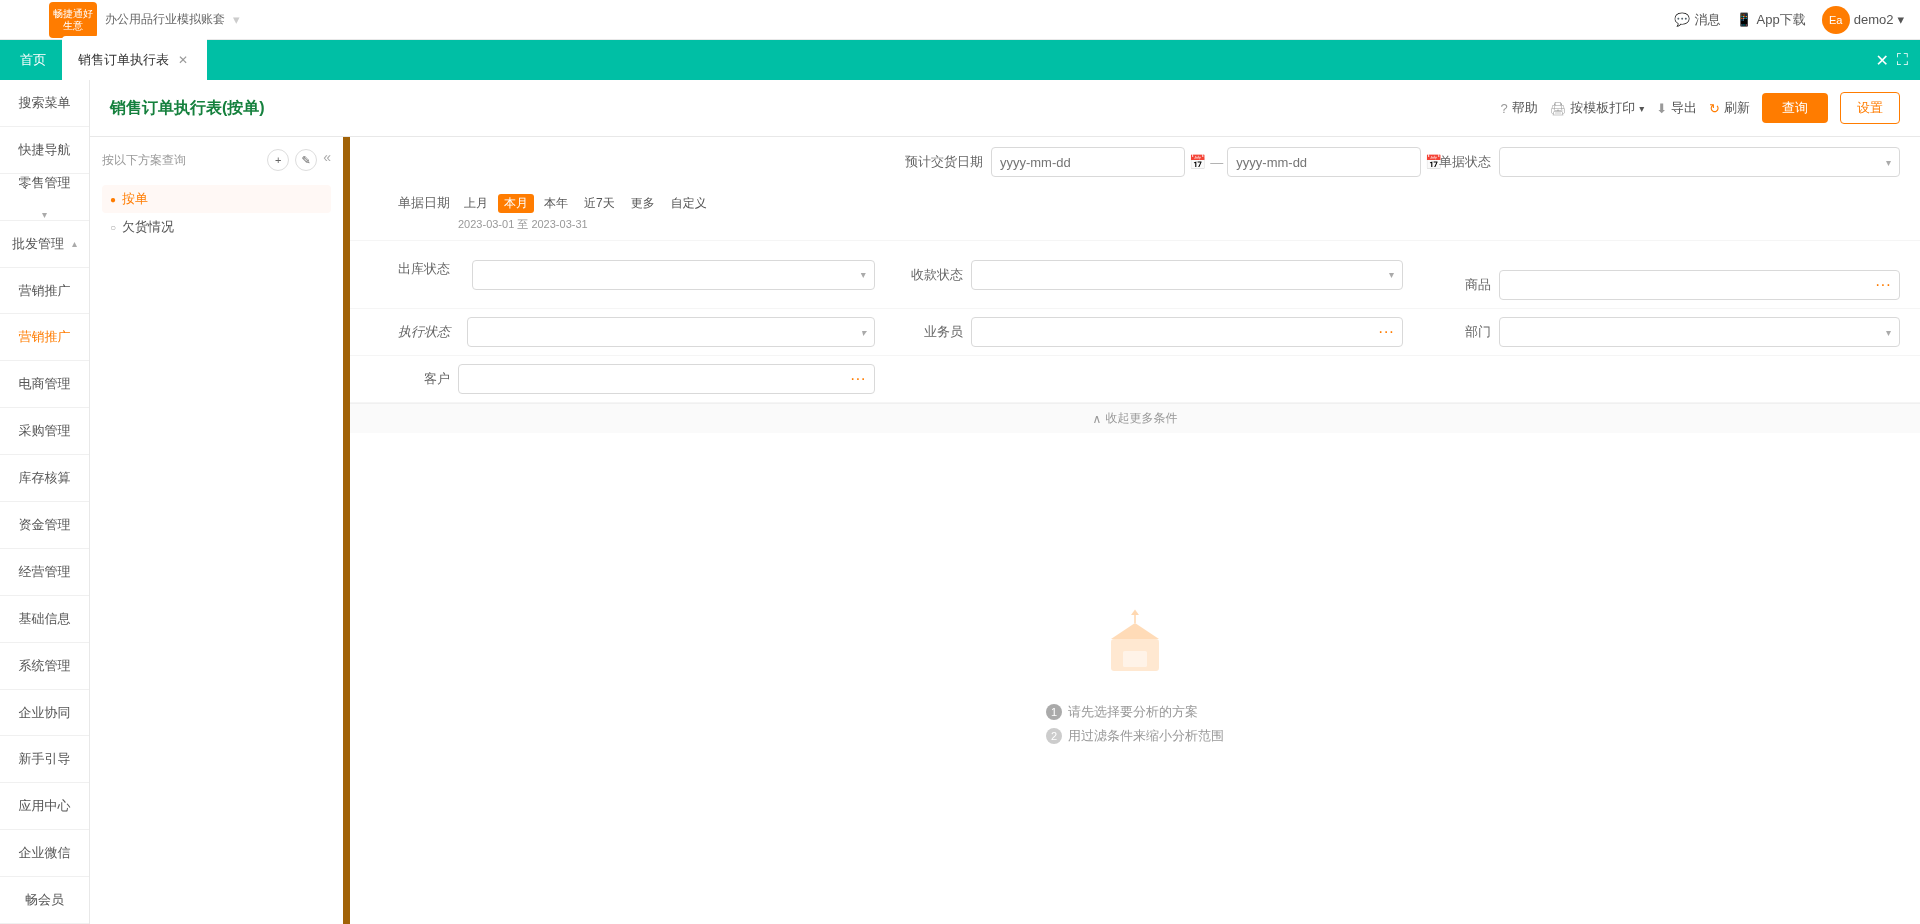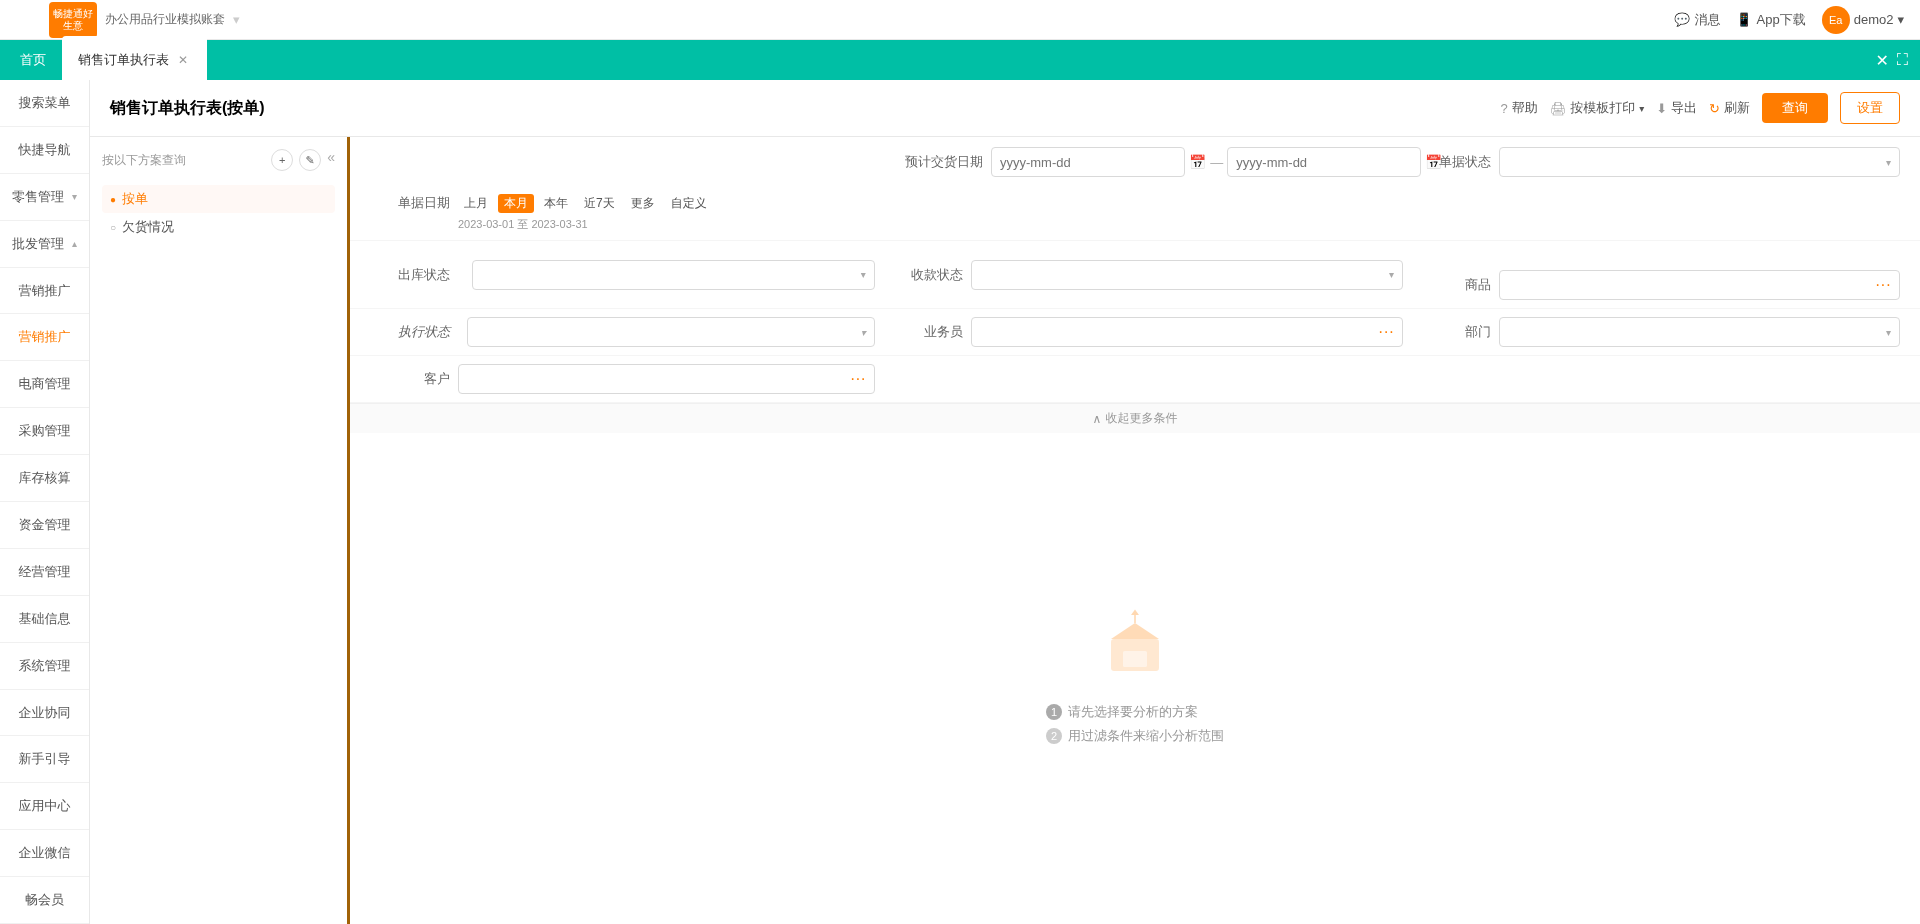--- a/index.html
+++ b/index.html
@@ -30,21 +30,21 @@
     
     .sidebar { width: 90px; background: #fff; border-right: 1px solid #e8e8e8; display: flex; flex-direction: column; overflow-y: auto; flex-shrink: 0; }
     .sidebar-item { height: 50px; display: flex; align-items: center; justify-content: center; cursor: pointer; font-size: 13px; color: #555; border-bottom: 1px solid #f0f0f0; text-align: center; padding: 0 4px; }
     .sidebar-item.active { color: #ff7c00; }
 
     
     .content-area { flex: 1; display: flex; flex-direction: column; overflow: hidden; }
 
     
     .page-header { background: #fff; padding: 12px 20px 0; border-bottom: 1px solid #e8e8e8; flex-shrink: 0; display: flex; align-items: center; justify-content: space-between; }
-    .page-title { font-size: 16px; font-weight: 600; color: #000000; padding-bottom: 12px; }
+    .page-title { font-size: 16px; font-weight: 600; color: #15803d; padding-bottom: 12px; }
     .page-header-actions { display: flex; align-items: center; gap: 12px; color: #555; font-size: 13px; padding-bottom: 12px; }
     .page-header-actions span { display: flex; align-items: center; gap: 4px; cursor: pointer; }
     .filter-label { width: 80px; text-align: right; color: #666; font-size: 13px; flex-shrink: 0; }
     .filter-select { flex: 1; height: 30px; border: 1px solid #d9d9d9; border-radius: 4px; padding: 0 8px; font-size: 13px; background: #fff; cursor: pointer; display: flex; align-items: center; justify-content: space-between; }
     .filter-select-arrow { color: #aaa; font-size: 10px; }
     .date-range { flex: 1; display: flex; align-items: center; gap: 4px; }
     .date-input { flex: 1; height: 30px; border: 1px solid #d9d9d9; border-radius: 4px; padding: 12px 8px; font-size: 13px; outline: none; background: #fff; }
     .date-sep { color: #aaa; }
     .date-icon { color: #ff7c00; font-size: 14px; }
     .date-quick-btn { padding: 1px 6px; font-size: 12px; cursor: pointer; color: #555; border-radius: 3px; }
@@ -55,21 +55,21 @@
     .btn-set { background: #fff; color: #ff7c00; border: 1px solid #ff7c00; padding: 6px 16px; border-radius: 4px; cursor: pointer; font-size: 13px; }
 
     
     .empty-state { flex: 1; display: flex; flex-direction: column; align-items: center; justify-content: center; background: #fff; }
     .empty-tips { color: #999; font-size: 13px; }
     .empty-tips p { margin-bottom: 6px; display: flex; align-items: center; gap: 6px; }
     .tip-num { width: 16px; height: 16px; border-radius: 50%; background: #ccc; color: #fff; font-size: 11px; display: flex; align-items: center; justify-content: center; flex-shrink: 0; }
 
     
     .body-with-left { display: flex; flex: 1; overflow: hidden; }
-    .left-panel { width: 260px; background: #fff; border-right: 3px solid #a16207; padding: 12px; flex-shrink: 0; display: flex; flex-direction: column; gap: 6px; }
+    .left-panel { width: 260px; background: #fff; border-right: 7px solid #a16207; padding: 12px; flex-shrink: 0; display: flex; flex-direction: column; gap: 6px; }
     .left-panel-header { display: flex; align-items: center; justify-content: space-between; margin-bottom: 4px; }
     .left-panel-title { font-size: 12px; color: #999; }
     .left-panel-icons { display: flex; gap: 6px; }
     .icon-btn { width: 22px; height: 22px; border-radius: 50%; border: 1px solid #ddd; display: flex; align-items: center; justify-content: center; cursor: pointer; color: #666; font-size: 11px; }
     .collapse-btn { cursor: pointer; color: #aaa; font-size: 14px; }
 
     .scheme-list { margin-top: 4px; }
     .scheme-list-item { display: flex; align-items: center; gap: 6px; padding: 5px 8px; cursor: pointer; font-size: 13px; color: #555; border-radius: 4px; }
     .scheme-list-item.active { color: #ff7c00; background: #fff8f5; }
 
@@ -122,21 +122,21 @@
 
 <div class="main-layout">
 
   <div class="sidebar">
     <div class="sidebar-item">
       <span>搜索菜单</span>
     </div>
     <div class="sidebar-item">
       <span>快捷导航</span>
     </div>
-    <div class="sidebar-item" style="justify-content: space-between; padding: 0 12px;">
+    <div class="sidebar-item" style="justify-content: space-between; padding: 0 12px; flex-direction: column;">
       <span>零售管理</span>
       <span style="font-size:10px; color:#aaa;">▾</span>
     </div>
     <div class="sidebar-item" style="justify-content: space-between; padding: 0 12px;">
       <span>批发管理</span>
       <span style="font-size:10px; color:#aaa;">▴</span>
     </div>
     <div class="sidebar-item">
       <span>营销推广</span>
     </div>
@@ -269,21 +269,21 @@
             <div style="display:flex; align-items:center; gap:8px; flex:1;">
               <span class="filter-label" style="width:80px;">单据状态</span>
               <div class="filter-select" style="flex:1;">
                 <span></span>
                 <span class="filter-select-arrow">▾</span>
               </div>
             </div>
           </div>
 
           <div class="filter-row">
-            <div style="display:flex; align-items:center; gap:22px; width:33%;">
+            <div style="display:flex; gap:22px; width:33%;">
               <span class="filter-label">出库状态</span>
               <div class="filter-select" style="flex:1;">
                 <span></span>
                 <span class="filter-select-arrow">▾</span>
               </div>
             </div>
 
             <div style="display:flex; align-items:center; gap:8px; width:34%;">
               <span class="filter-label" style="width:80px;">收款状态</span>
               <div class="filter-select" style="flex:1;">

